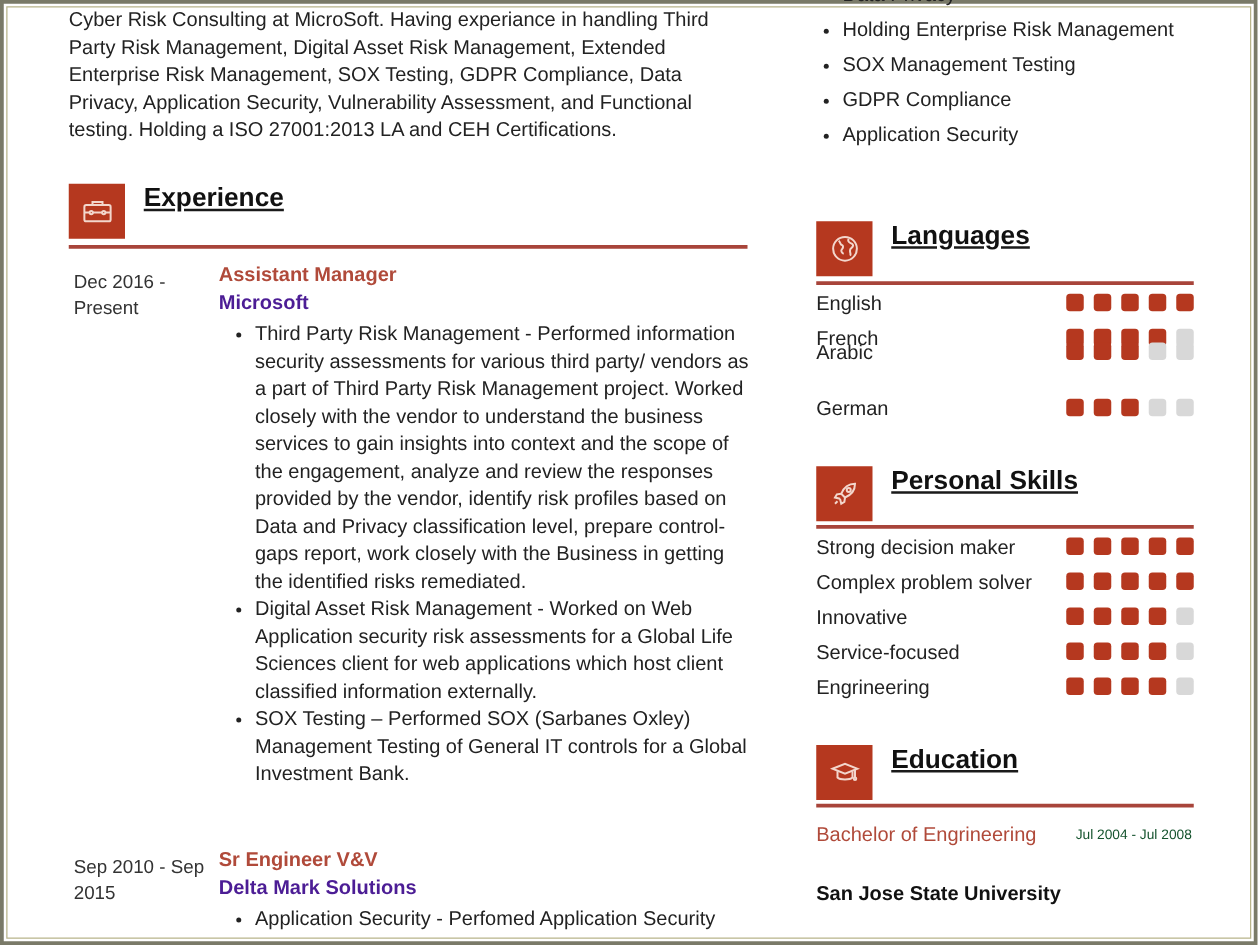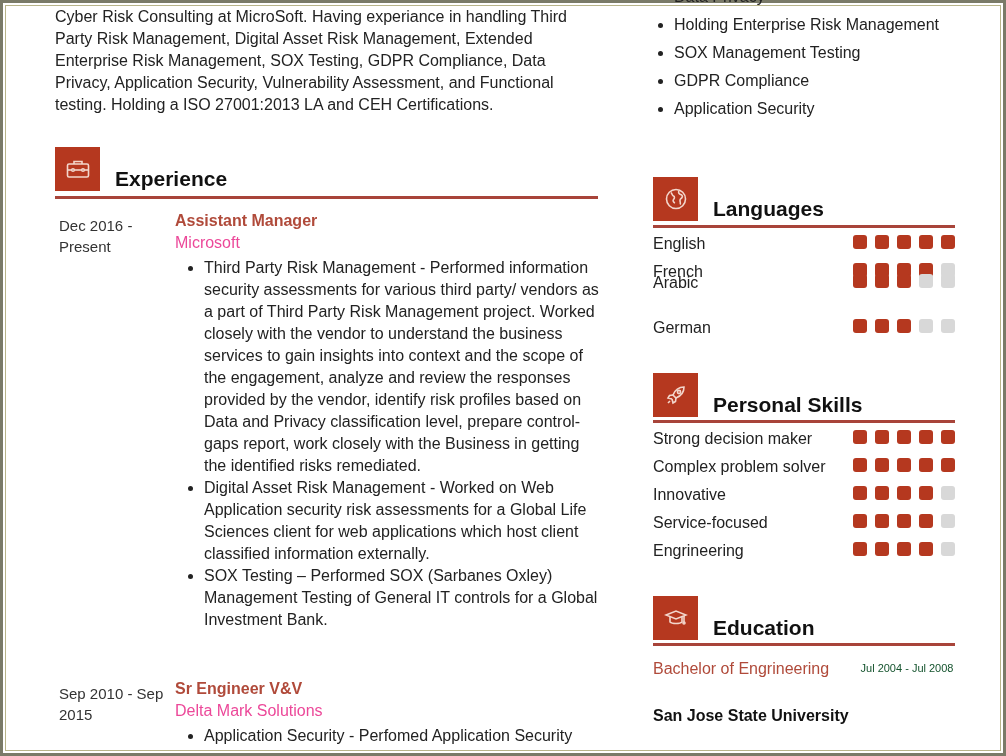--- a/index.html
+++ b/index.html
@@ -7,30 +7,30 @@
     width:1006px; height:756px; overflow:hidden; background:#ffffff;
     font-family:"Liberation Sans", sans-serif; color:#1a1a1a; position:relative;
   }
   .frame-outer { position:absolute; left:0; top:0; width:1006px; height:756px; box-sizing:border-box;
     border:3px solid #7a7a68; pointer-events:none; }
   .frame-inner { position:absolute; left:5px; top:5px; width:996px; height:746px; box-sizing:border-box;
     border:1px solid #b8b48a; pointer-events:none; }
 
   .summary { position:absolute; left:55px; top:6px; width:540px; font-size:16px; line-height:22px; color:#222; }
 
-  .sec-head { position:absolute; display:flex; align-items:flex-end; }
+  .sec-head { position:absolute; display:flex; align-items:flex-start;text-decoration:underline; }
   .sec-icon { width:45px; height:44px; background:#b5381f; display:flex; align-items:center; justify-content:center; }
   .sec-title { font-weight:bold; font-size:21px; color:#111; margin-left:15px; }
   .sec-rule { position:absolute; height:3px; background:#a8443a; }
 
   .exp { position:absolute; left:55px; width:545px; }
   .exp .dates { position:absolute; left:4px; top:5px; font-size:15px; line-height:21px; color:#333; width:110px; }
   .exp .body { position:absolute; left:120px; top:0; width:425px; }
   .exp .role { font-size:16px; font-weight:bold; color:#b04a3a; line-height:22px; }
-  .exp .company { font-size:16px; font-weight:normal; color:#ec4899; line-height:22px; }
+  .exp .company { font-size:16px; font-weight:bold; color:#4c1d95; line-height:22px; }
   .exp ul { margin:3px 0 0 0; padding-left:29px; font-size:16px; line-height:22px; color:#222; }
   .exp li { padding-left:0; }
 
   .right-list { position:absolute; left:653px; top:-14px; width:300px; margin:0; padding-left:21px; font-size:16px; line-height:22px; color:#222; }
   .right-list li { margin-bottom:6px; }
 
   .rating-row { position:absolute; left:653px; width:302px; display:flex; justify-content:space-between; font-size:16px; color:#222; height:22px; }
   .dots { display:flex; gap:8px; }
   .dot { width:14px; height:14px; border-radius:3px; background:#b5381f; }
   .dot.off { background:#d8d8d8; }

